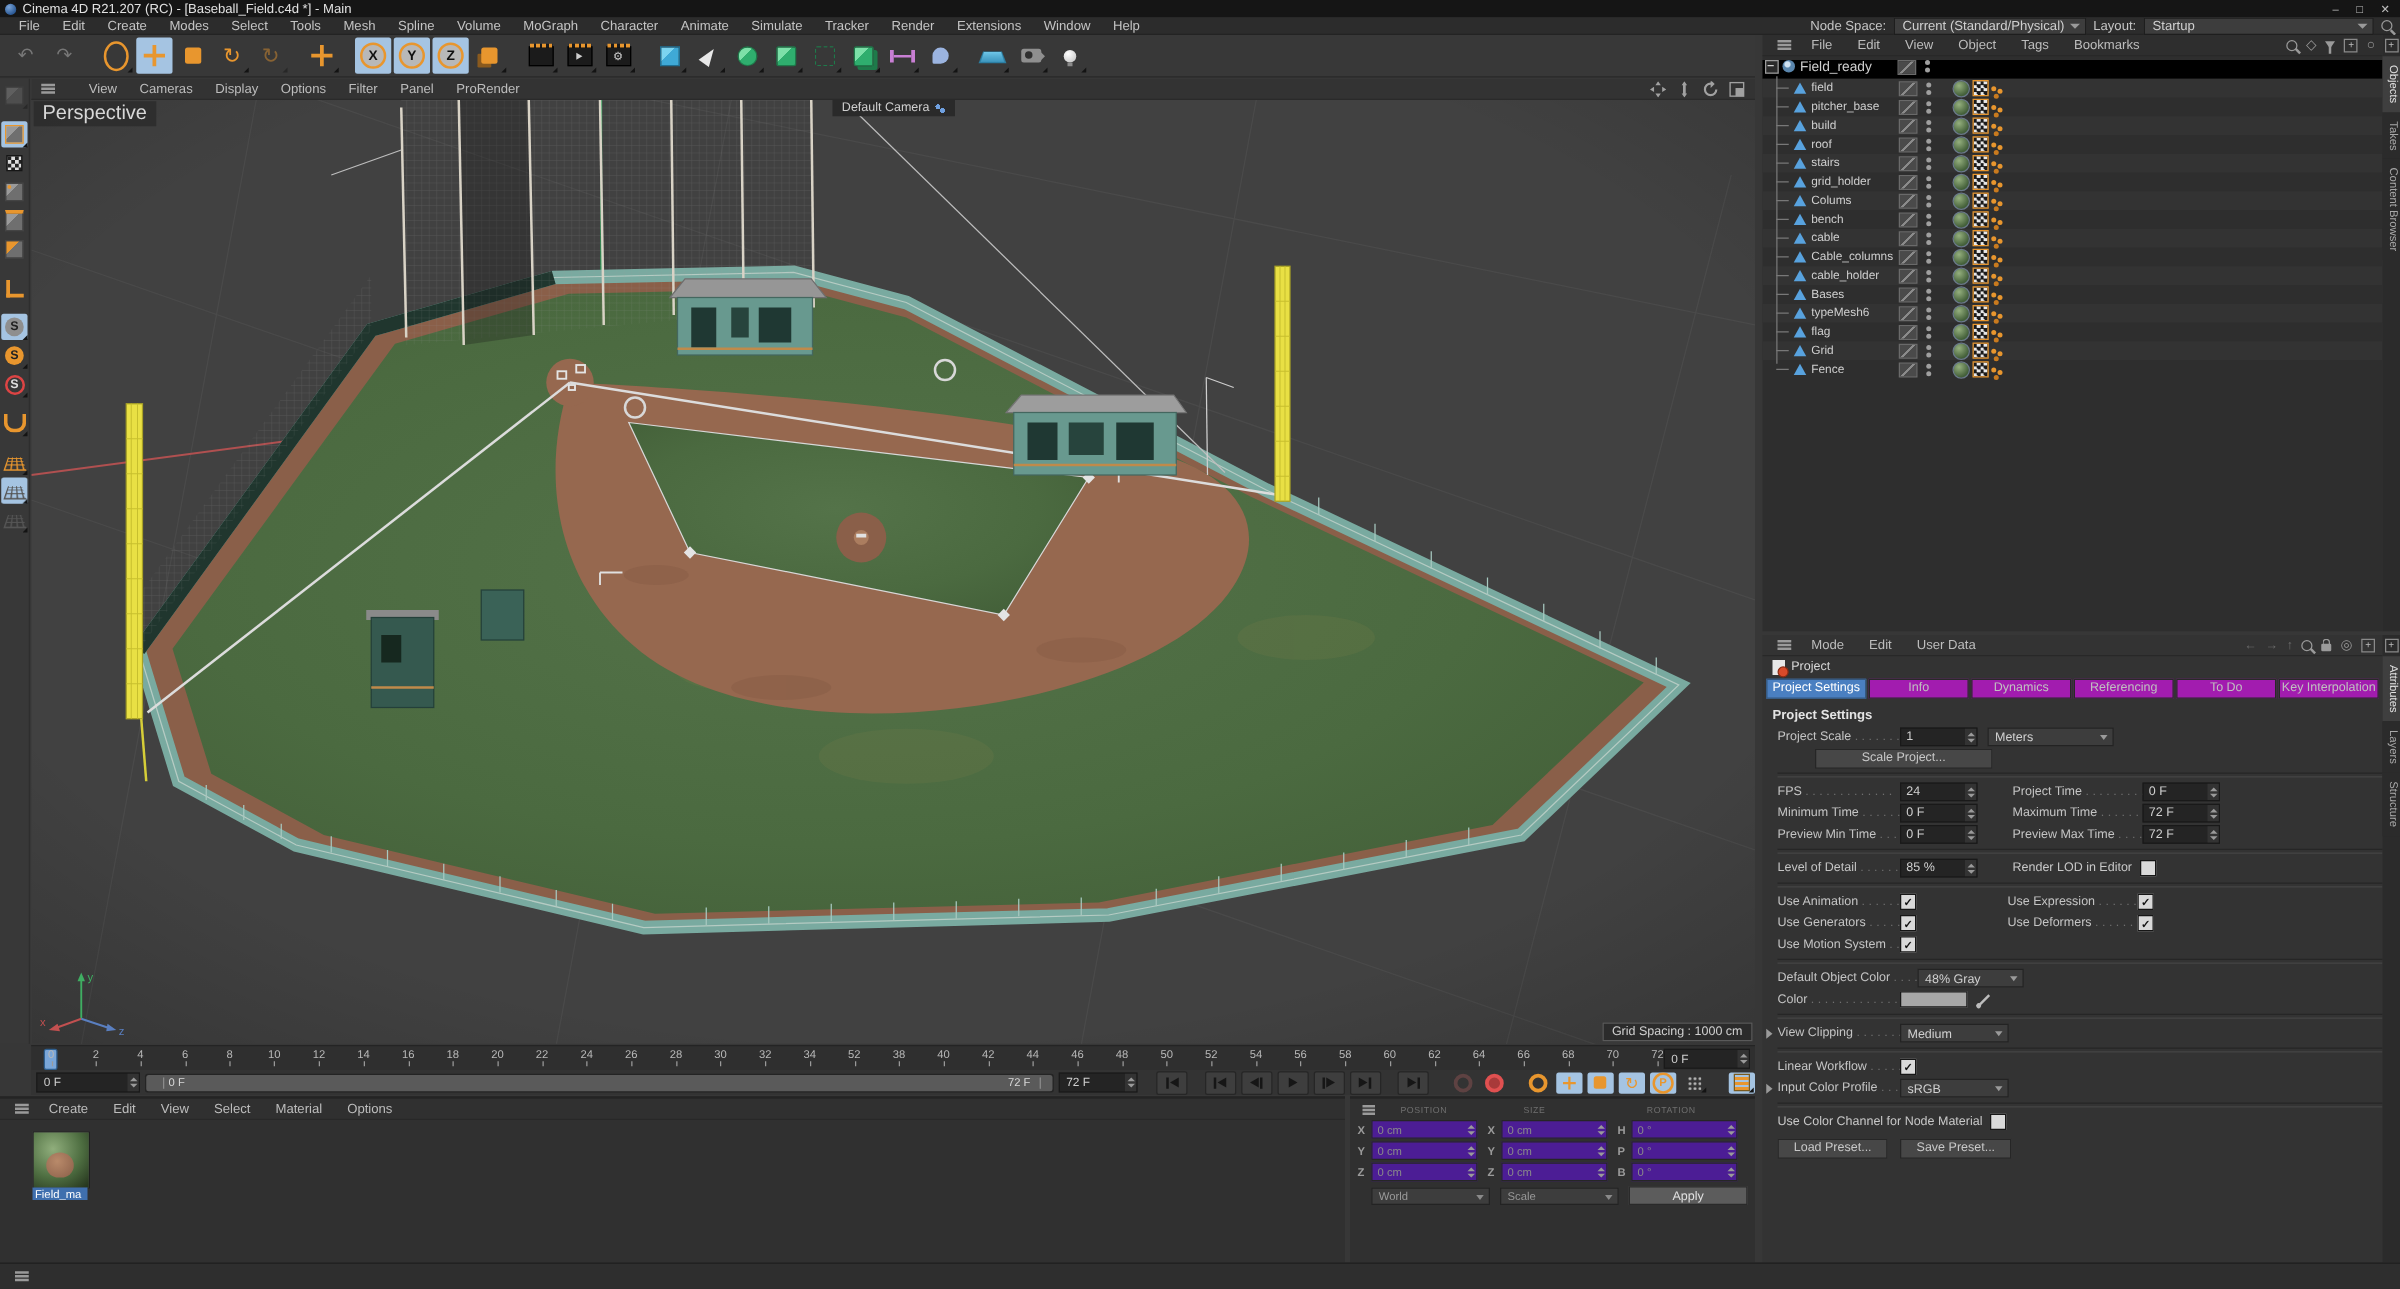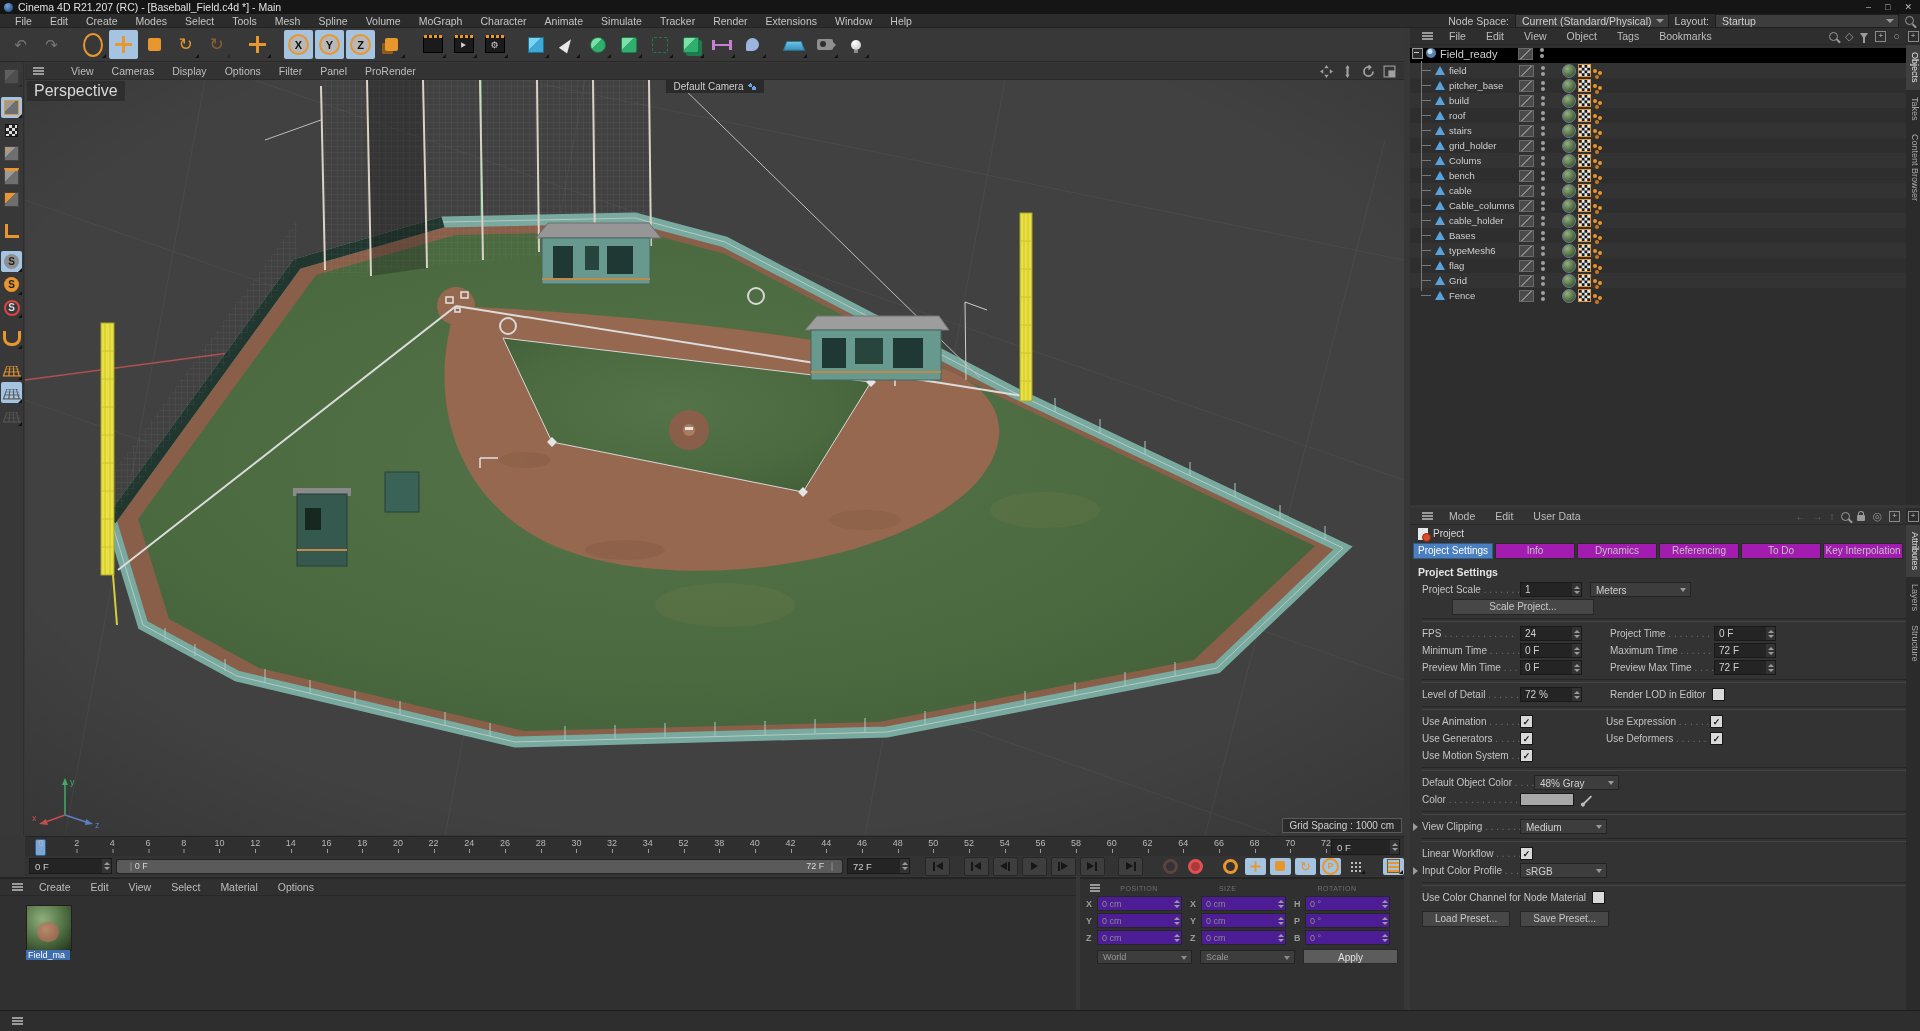--- a/index.html
+++ b/index.html
@@ -1209,21 +1209,21 @@
         <span class="alabel alabel2">Preview Max Time</span>
         <span class="afield">
             <span>72 F</span>
             <span class="spinbtns"></span>
           </span>
       </div>
       <div class="asep"></div>
       <div class="arow">
         <span class="alabel">Level of Detail</span>
         <span class="afield">
-            <span>72 %</span>
+            <span>85 %</span>
             <span class="spinbtns"></span>
           </span>
         <span style="margin-left:28px">Render LOD in Editor</span>
         <span class="chk" style="margin-left:6px"></span>
       </div>
       <div class="asep"></div>
       <div class="arow">
         <span class="alabel">Use Animation</span>
         <span class="chk checked"></span>
         <span class="alabel alabel2" style="margin-left:73px">Use Expression</span>

